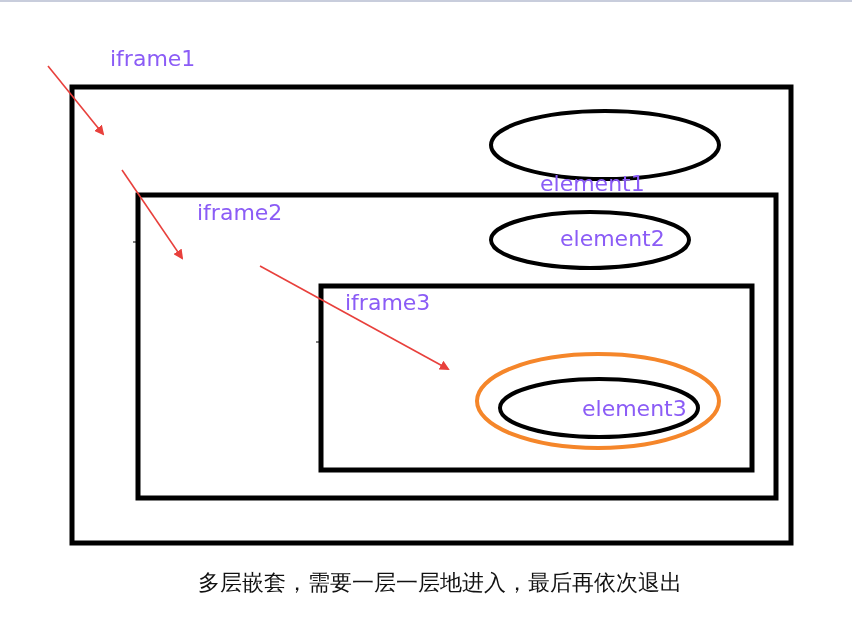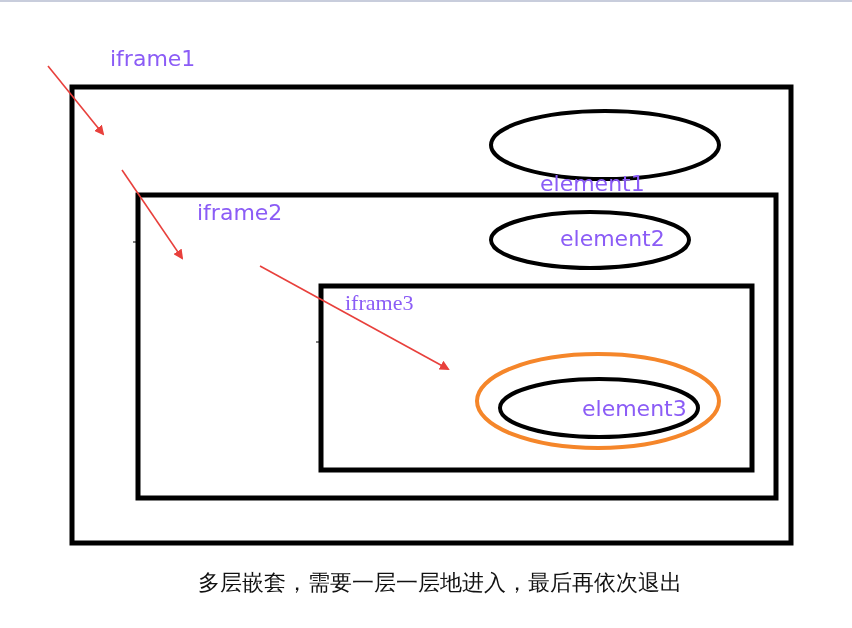--- a/index.html
+++ b/index.html
@@ -35,19 +35,19 @@
   <ellipse cx="598" cy="401" rx="121" ry="47" fill="none" stroke="#f5862a" stroke-width="4"></ellipse>
   <ellipse cx="599" cy="408" rx="99" ry="29" fill="none" stroke="#000" stroke-width="4"></ellipse>
 
   <line x1="48" y1="66" x2="103" y2="134" stroke="#e8403c" stroke-width="1.6" marker-end="url(#arrowhead)"></line>
   <line x1="122" y1="170" x2="182" y2="258" stroke="#e8403c" stroke-width="1.6" marker-end="url(#arrowhead)"></line>
   <line x1="260" y1="266" x2="448" y2="369" stroke="#e8403c" stroke-width="1.6" marker-end="url(#arrowhead)"></line>
 </svg>
 
 <div class="label" style="left:110px; top:48px;">iframe1</div>
 <div class="label" style="left:160px; top:202px;margin-left:37px;">iframe2</div>
-<div class="label" style="left:345px; top:292px;font-family:Liberation Serif, serif;">iframe3</div>
+<div class="label" style="left:345px; top:292px;">iframe3</div>
 
 <div class="label" style="left:540px; top:133px;margin-top:40px;">element1</div>
 <div class="label" style="left:560px; top:228px;">element2</div>
 <div class="label" style="left:582px; top:398px;">element3</div>
 
 <div class="caption">多层嵌套，需要一层一层地进入，最后再依次退出</div>
 
 </body></html>

